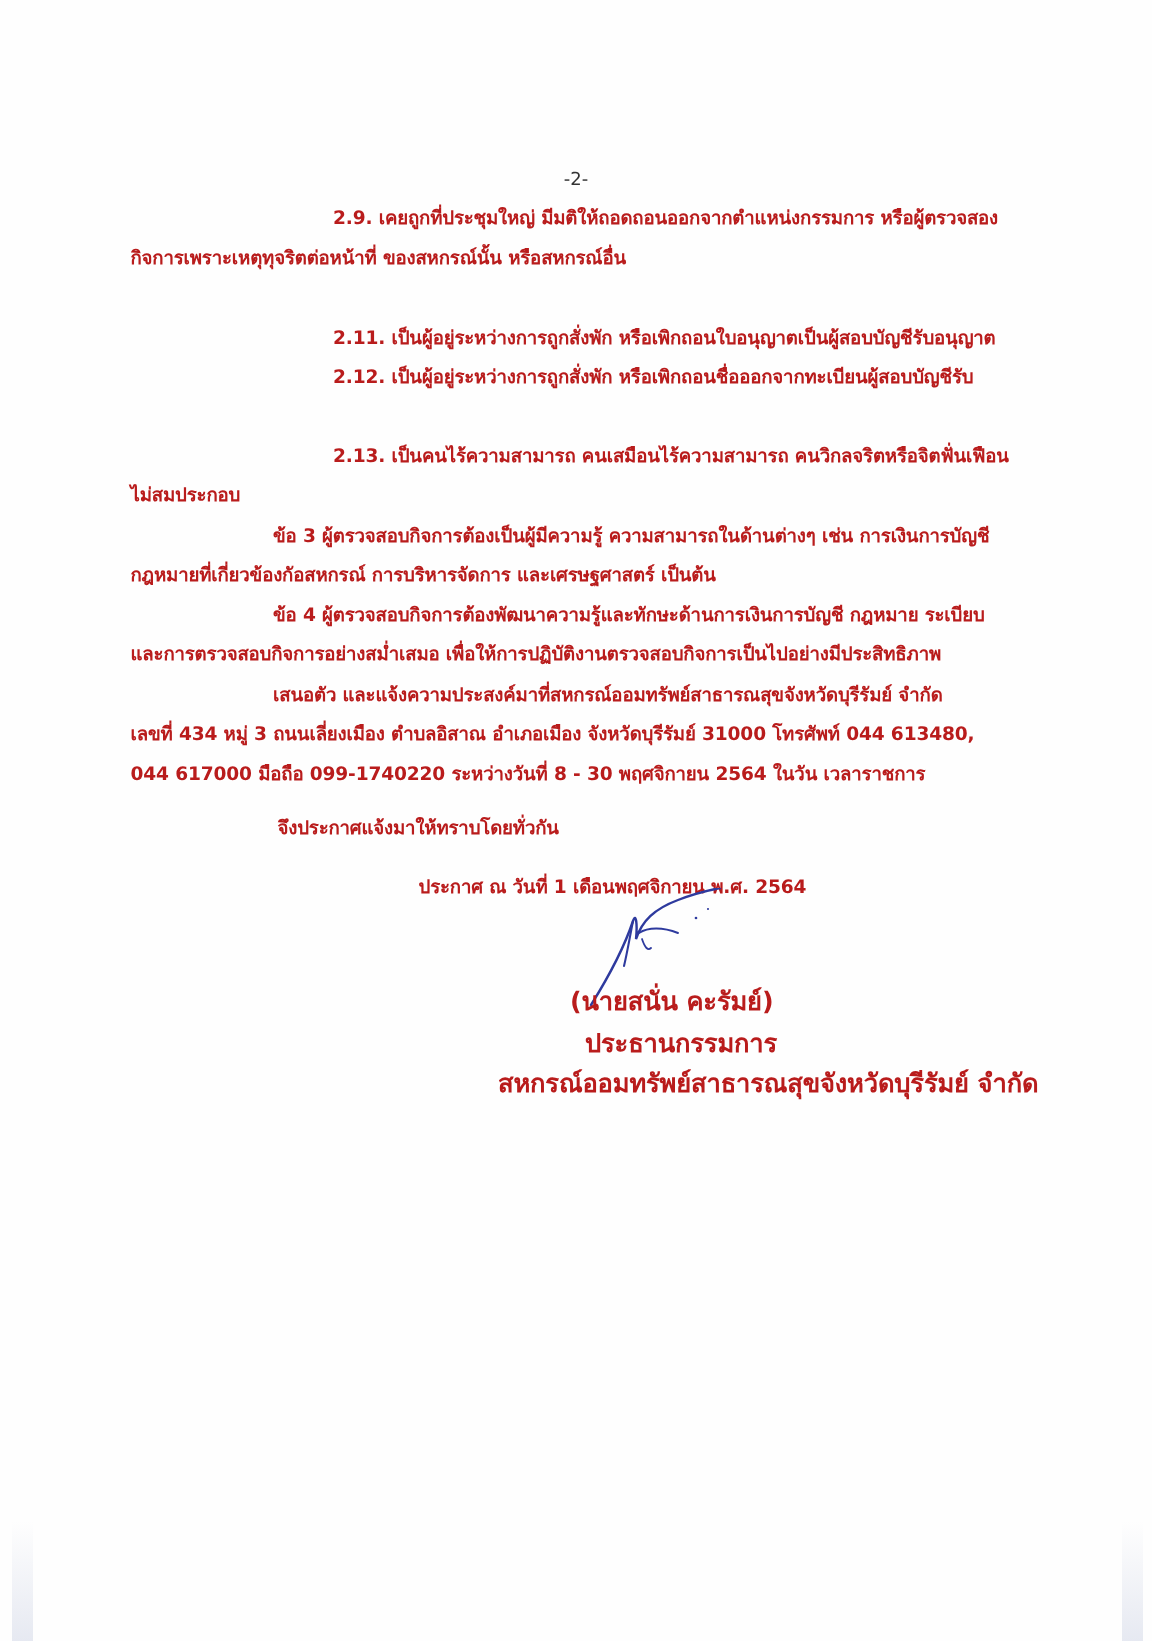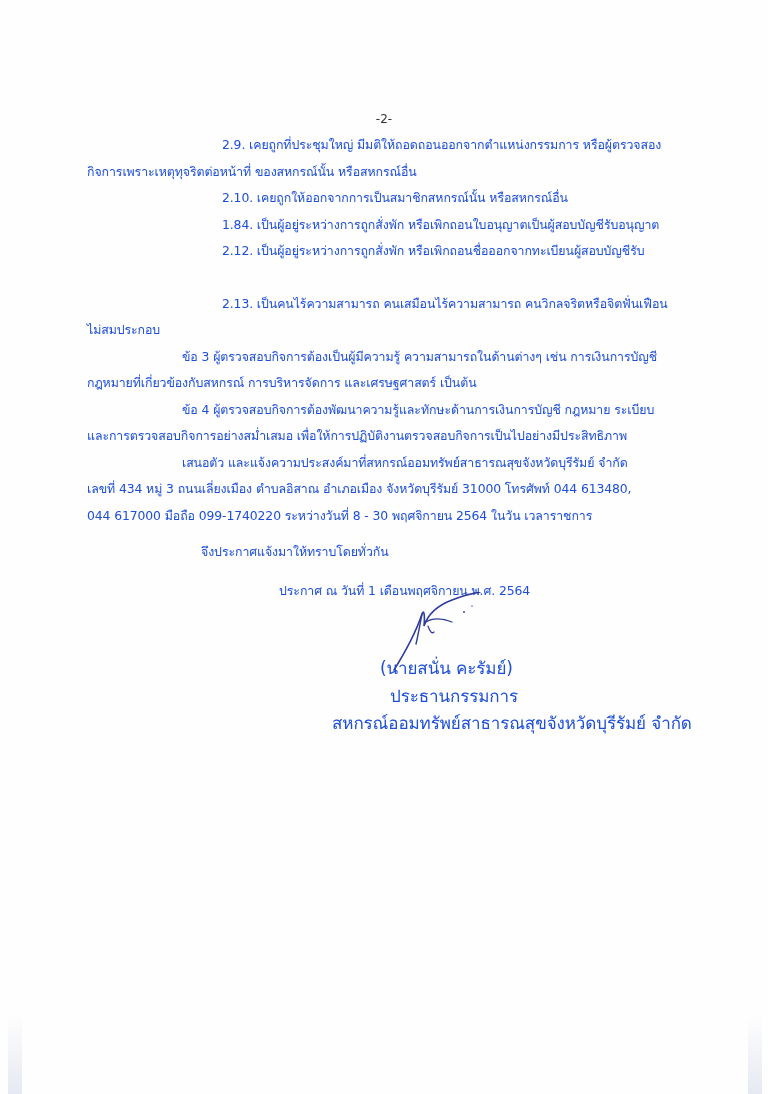--- a/index.html
+++ b/index.html
@@ -19,22 +19,23 @@
       position: absolute;
       left: 0; top: 0;
       width: 768px; height: 1094px;
       background: #fefefe;
     }
     .line {
       position: absolute;
       white-space: nowrap;
       font-size: 12.4px;
       line-height: 16px;
-      color: #1d4ed8;
+      color: #b91c1c;
       letter-spacing: -0.1px;
+      font-weight: bold;
     }
     .pagenum {
       position: absolute;
       left: 0; width: 768px;
       top: 112px;
       text-align: center;
       font-size: 12px;
       color: #333;
     }
     .sig-block .line { font-size: 17px; }
@@ -55,36 +56,35 @@
   </style>
 </head>
 <body>
 
 <div class="page">
 
   <div class="pagenum">-2-</div>
 
   <div class="line" style="left:222px; top:137px;">2.9. เคยถูกที่ประชุมใหญ่ มีมติให้ถอดถอนออกจากตำแหน่งกรรมการ หรือผู้ตรวจสอง</div>
   <div class="line" style="left:87px; top:164px;">กิจการเพราะเหตุทุจริตต่อหน้าที่  ของสหกรณ์นั้น หรือสหกรณ์อื่น</div>
-  <div class="line" style="left:222px; top:190px;">2.10. เคยถูกให้ออกจากการเป็นสมาชิกสหกรณ์นั้น หรือสหกรณ์อื่น</div>
-  <div class="line" style="left:222px; top:217px;">1.84. เป็นผู้อยู่ระหว่างการถูกสั่งพัก หรือเพิกถอนใบอนุญาตเป็นผู้สอบบัญชีรับอนุญาต</div>
+  <div class="line" style="left:222px; top:217px;">2.11. เป็นผู้อยู่ระหว่างการถูกสั่งพัก หรือเพิกถอนใบอนุญาตเป็นผู้สอบบัญชีรับอนุญาต</div>
   <div class="line" style="left:222px; top:243px;">2.12. เป็นผู้อยู่ระหว่างการถูกสั่งพัก  หรือเพิกถอนชื่อออกจากทะเบียนผู้สอบบัญชีรับ</div>
   <div class="line" style="left:222px; top:296px;">2.13. เป็นคนไร้ความสามารถ คนเสมือนไร้ความสามารถ  คนวิกลจริตหรือจิตฟั่นเฟือน</div>
   <div class="line" style="left:87px; top:322px;">ไม่สมประกอบ</div>
 
   <div class="line" style="left:182px; top:349px;">ข้อ 3  ผู้ตรวจสอบกิจการต้องเป็นผู้มีความรู้ ความสามารถในด้านต่างๆ  เช่น การเงินการบัญชี</div>
-  <div class="line" style="left:87px; top:375px;">กฎหมายที่เกี่ยวข้องกับสหกรณ์  การบริหารจัดการ และเศรษฐศาสตร์  เป็นต้น</div>
+  <div class="line" style="left:87px; top:375px;">กฎหมายที่เกี่ยวข้องกัอสหกรณ์  การบริหารจัดการ และเศรษฐศาสตร์  เป็นต้น</div>
   <div class="line" style="left:182px; top:402px;">ข้อ 4  ผู้ตรวจสอบกิจการต้องพัฒนาความรู้และทักษะด้านการเงินการบัญชี  กฎหมาย  ระเบียบ</div>
   <div class="line" style="left:87px; top:428px;">และการตรวจสอบกิจการอย่างสม่ำเสมอ  เพื่อให้การปฏิบัติงานตรวจสอบกิจการเป็นไปอย่างมีประสิทธิภาพ</div>
 
   <div class="line" style="left:182px; top:455px;">เสนอตัว และแจ้งความประสงค์มาที่สหกรณ์ออมทรัพย์สาธารณสุขจังหวัดบุรีรัมย์ จำกัด</div>
   <div class="line" style="left:87px; top:481px;">เลขที่  434  หมู่ 3  ถนนเลี่ยงเมือง  ตำบลอิสาณ   อำเภอเมือง  จังหวัดบุรีรัมย์  31000  โทรศัพท์  044 613480,</div>
   <div class="line" style="left:87px; top:508px;">044 617000 มือถือ 099-1740220  ระหว่างวันที่  8 - 30  พฤศจิกายน  2564  ในวัน เวลาราชการ</div>
 
-  <div class="line" style="left:185px; top:544px;margin-left:16px;">จึงประกาศแจ้งมาให้ทราบโดยทั่วกัน</div>
+  <div class="line" style="left:185px; top:544px;">จึงประกาศแจ้งมาให้ทราบโดยทั่วกัน</div>
 
   <div class="line" style="left:279px; top:583px;">ประกาศ    ณ    วันที่  1  เดือนพฤศจิกายน  พ.ศ. 2564</div>
 
   <svg class="signature" viewBox="0 0 110 80">
     <path d="M2 78 C 12 62, 24 40, 30 22 C 32 16, 33 24, 32 34 C 36 22, 44 14, 60 8 C 70 4, 78 2, 88 0" fill="none" stroke="#2e3a9e" stroke-width="1.6" stroke-linecap="round"></path>
     <path d="M30 22 C 28 32, 26 44, 24 52" fill="none" stroke="#2e3a9e" stroke-width="1.4" stroke-linecap="round"></path>
     <path d="M34 30 C 40 26, 50 26, 60 30" fill="none" stroke="#2e3a9e" stroke-width="1.3" stroke-linecap="round"></path>
     <path d="M36 34 C 38 40, 40 42, 42 40" fill="none" stroke="#2e3a9e" stroke-width="1.2" stroke-linecap="round"></path>
     <circle cx="72" cy="20" r="0.9" fill="#2e3a9e"></circle>
     <circle cx="80" cy="14" r="0.7" fill="#2e3a9e"></circle>

